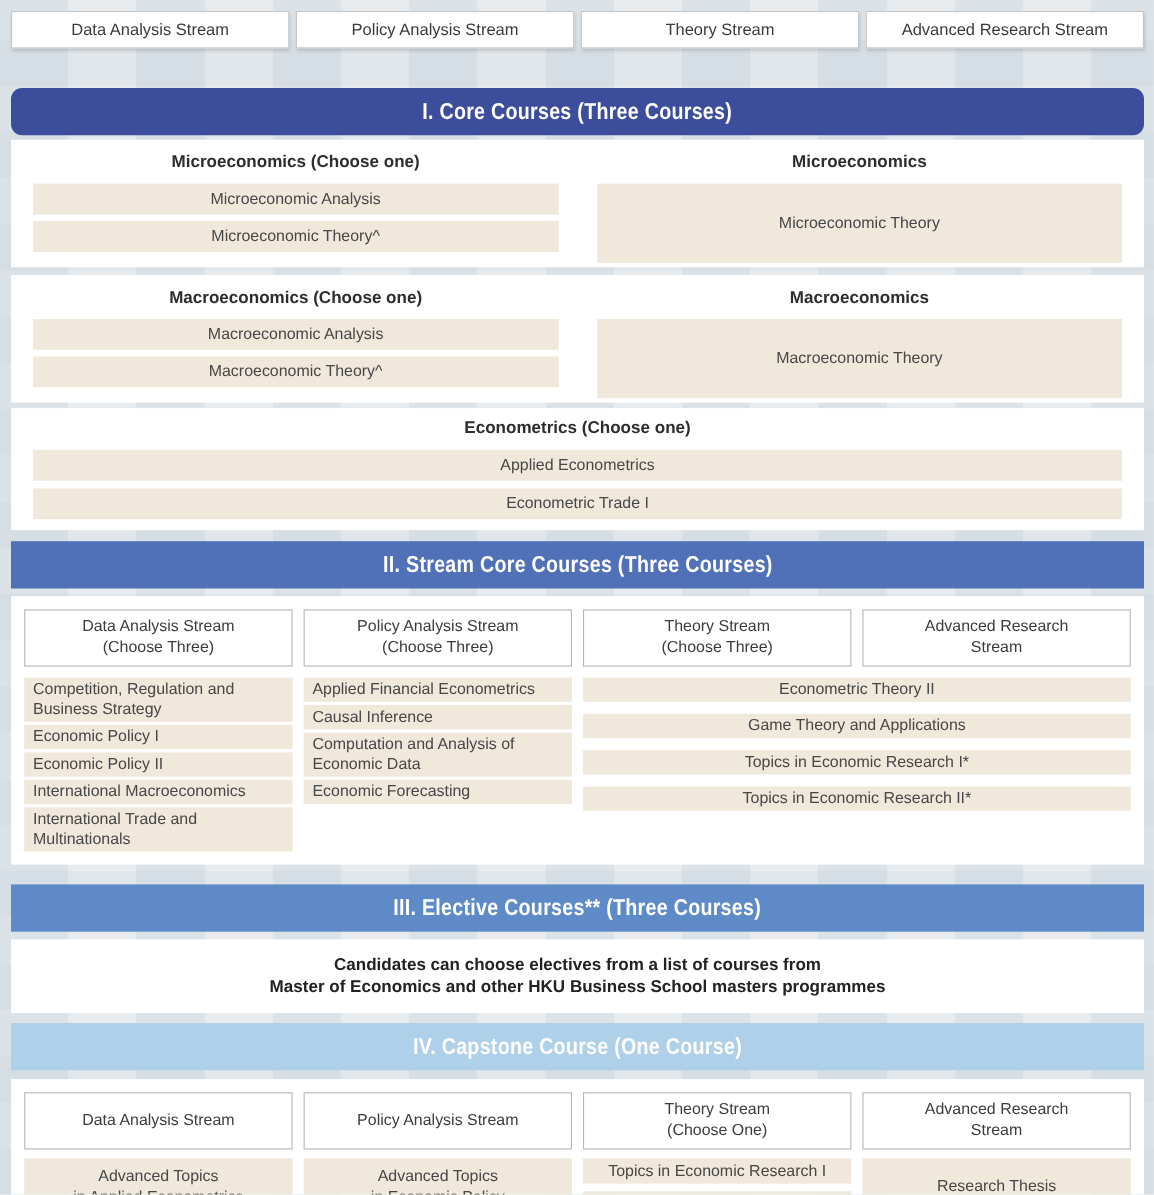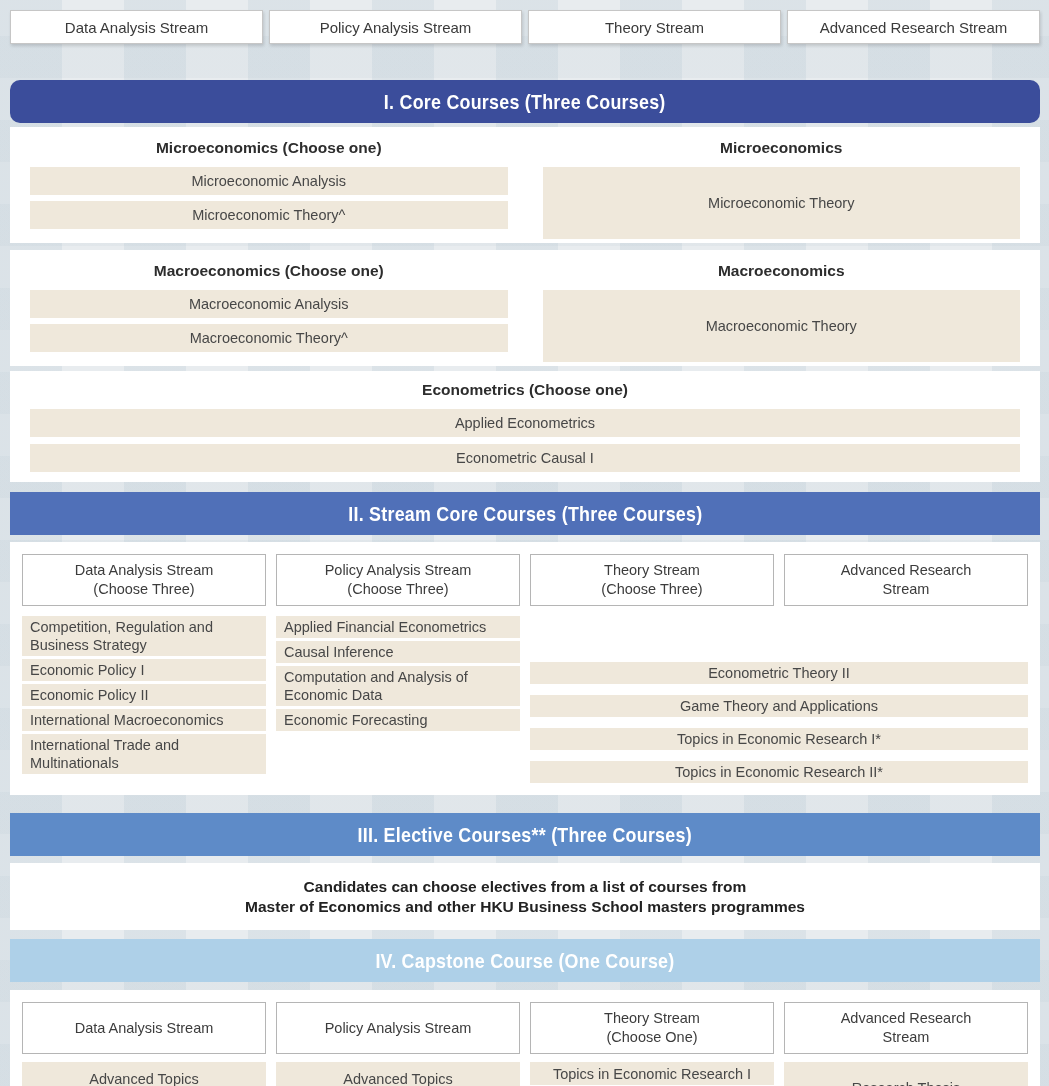--- a/index.html
+++ b/index.html
@@ -50,21 +50,21 @@
 
   
   .stream-panel { margin-top:7px; padding:12px; display:grid; grid-template-columns:repeat(4,1fr); column-gap:10px; row-gap:10px; }
   .colhead {
     border:1px solid #b5b5b5; background:#fff; height:52px;
     display:flex; align-items:center; justify-content:center; text-align:center;
     font-size:14.5px; color:#3c3c3c; line-height:19px; white-space:pre-line;
   }
   .list { display:flex; flex-direction:column; gap:3px; align-self:start; }
   .item { background:#efe8db; color:#474747; font-size:14.5px; line-height:18px; padding:2px 8px; }
-  .shared { grid-column:3 / 5; display:flex; flex-direction:column; gap:11px; align-self:start;margin-top:46px; }
+  .shared { grid-column:3 / 5; display:flex; flex-direction:column; gap:11px; align-self:start; }
   .shared .item { text-align:center; }
 
   
   .elective-body {
     margin-top:7px; height:67px; display:flex; align-items:center; justify-content:center;
     text-align:center; font-weight:700; font-size:15.5px; line-height:20px; color:#222222; white-space:pre-line;
   }
 
   
   .cap-panel { margin-top:8px; padding:12px; display:grid; grid-template-columns:repeat(4,1fr); column-gap:10px; row-gap:8px; }
@@ -109,21 +109,21 @@
       </div>
       <div class="core-col">
         <div class="group-title">Macroeconomics</div>
         <div class="course tall">Macroeconomic Theory</div>
       </div>
     </div>
 
     <div class="panel econ-row">
       <div class="group-title">Econometrics (Choose one)</div>
       <div class="course h28">Applied Econometrics</div>
-      <div class="course h28">Econometric Causal I</div>
+      <div class="course h28">Econometric Trade I</div>
     </div>
 
     <div class="bar bar2">
       <span class="bar-text">II. Stream Core Courses (Three Courses)</span>
     </div>
 
     <div class="panel stream-panel">
       <div class="colhead">Data Analysis Stream
 (Choose Three)</div>
       <div class="colhead">Policy Analysis Stream

